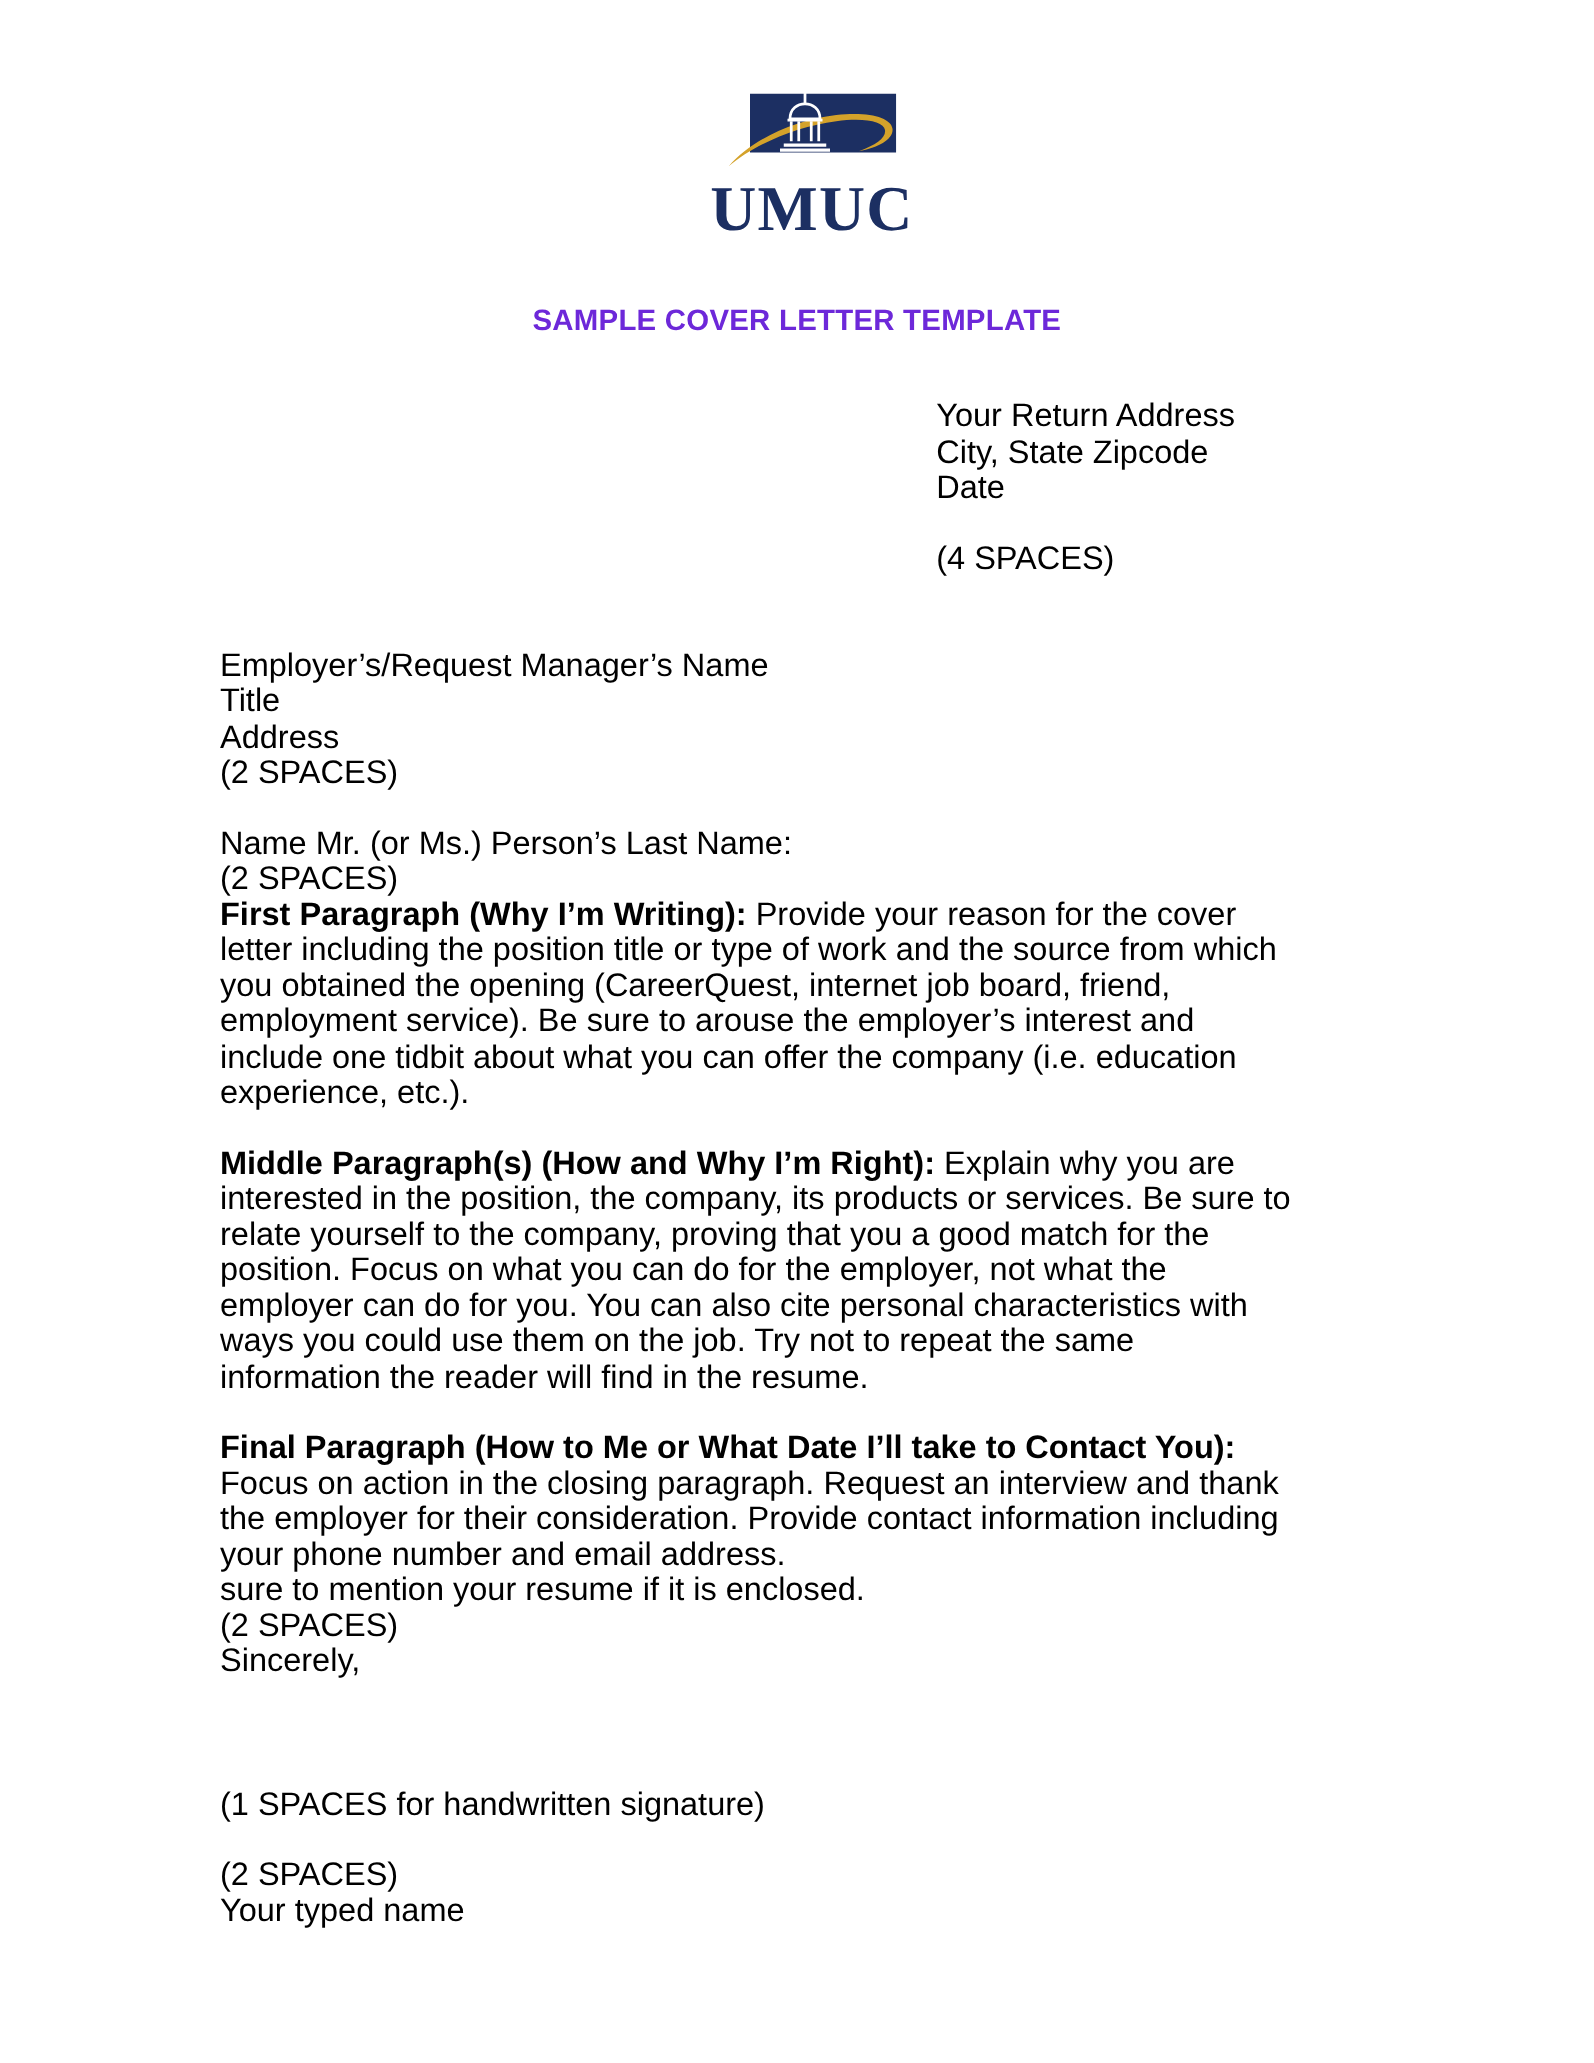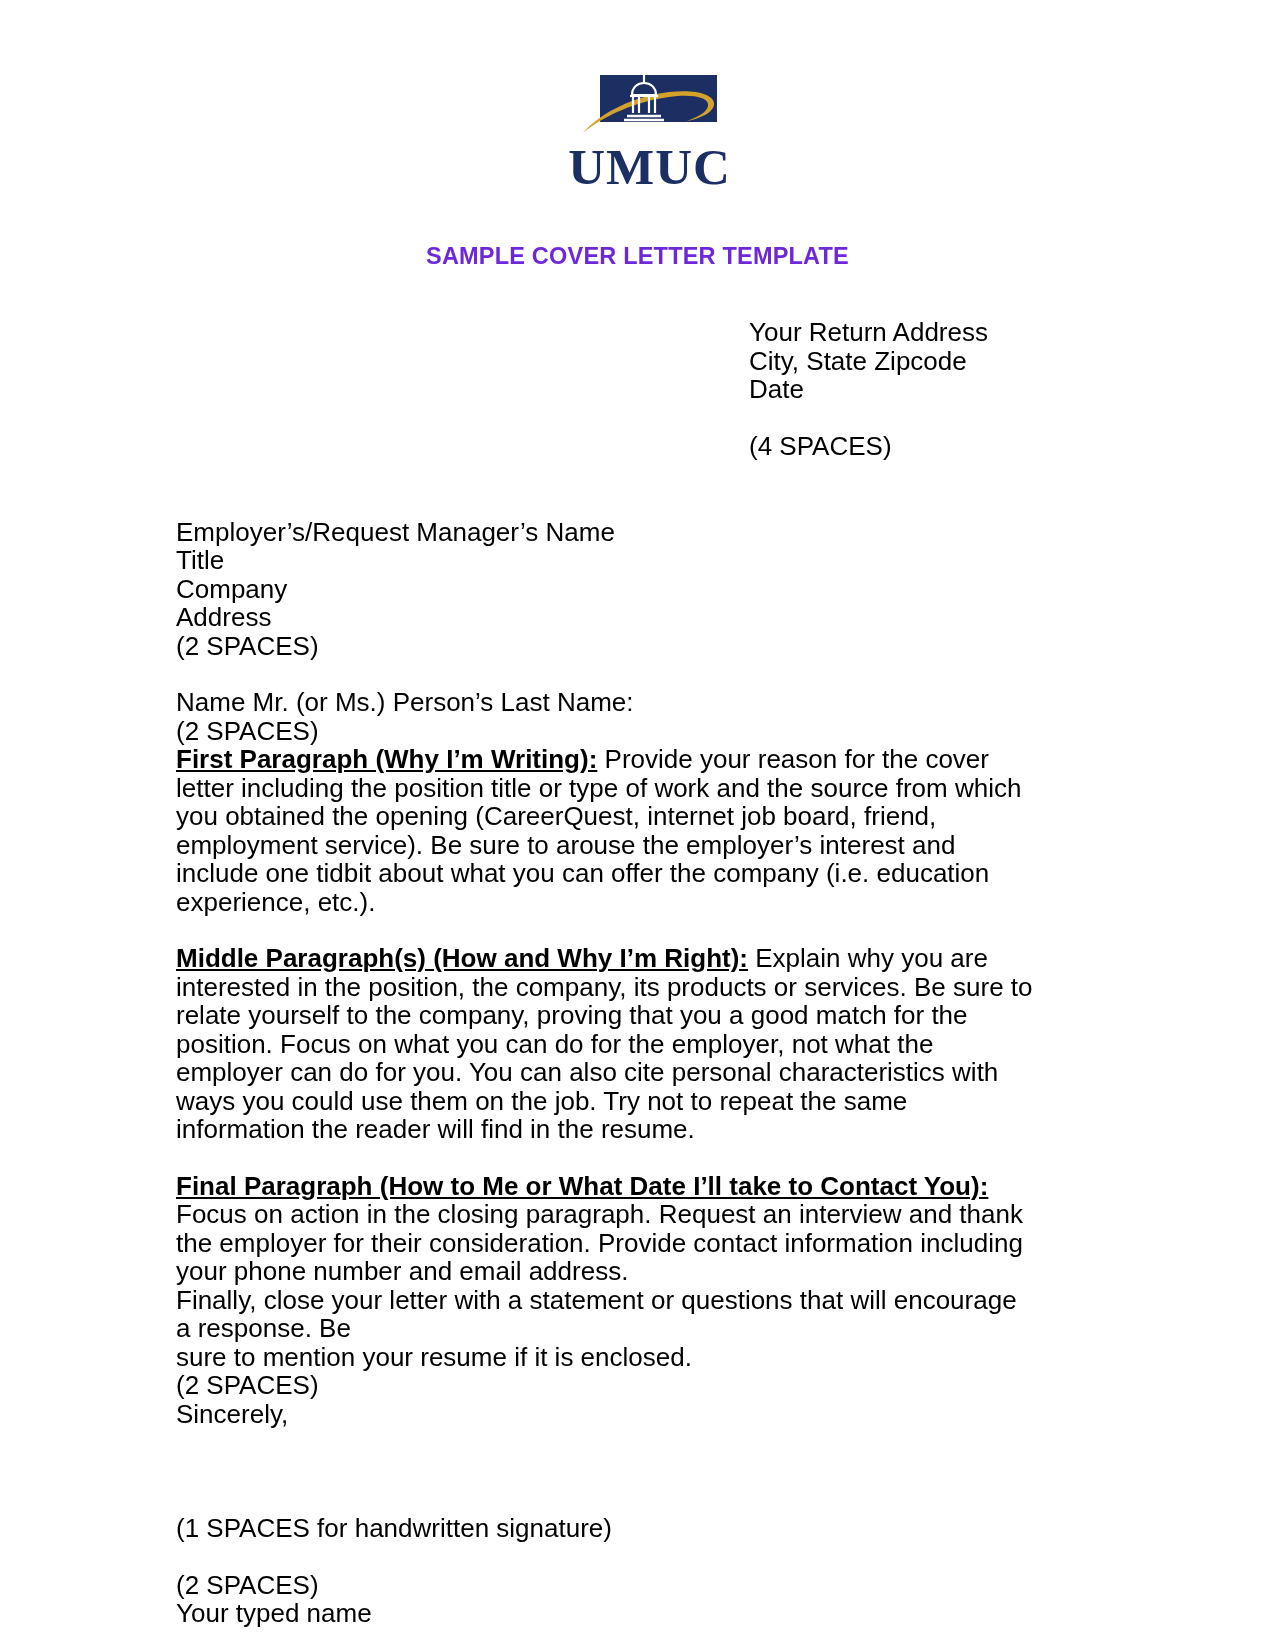--- a/index.html
+++ b/index.html
@@ -79,21 +79,21 @@
   .line { white-space: pre-wrap; }
   .spacer-line { height: 28.5px; }
   .gap-sm { height: 28px; }
   .gap-md { height: 57px; }
   .gap-lg { height: 86px; }
 
   p.para {
     margin: 0;
     text-align: left;
   }
-  .lead { font-weight: 700; text-decoration: underline; }
+  .lead { font-weight: 700; }
 </style>
 </head>
 <body>
 
 <div class="page">
 
   <div class="logo-block">
     <span class="logo-mark">
       <svg width="134" height="62" viewBox="0 0 134 62" xmlns="http://www.w3.org/2000/svg">
         <rect x="17" y="3" width="117" height="47" fill="#1c2f62"></rect>
@@ -126,21 +126,20 @@
       <div class="line">Date</div>
       <div class="spacer-line"></div>
       <div class="line">(4 SPACES)</div>
     </div>
 
     <div class="gap-md"></div>
 
     <div class="blk">
       <div class="line">Employer’s/Request Manager’s Name</div>
       <div class="line">Title</div>
-      <div class="line">Company</div>
       <div class="line">Address</div>
       <div class="line">(2 SPACES)</div>
     </div>
 
     <div class="gap-sm"></div>
 
     <div class="blk">
       <div class="line">Name Mr. (or Ms.) Person’s Last Name:</div>
       <div class="line">(2 SPACES)</div>
     </div>
@@ -149,21 +148,20 @@
 
     <div class="gap-sm"></div>
 
     <p class="para"><span class="lead">Middle Paragraph(s) (How and Why I’m Right):</span><span> Explain why you are interested in the position, the company, its products or services. Be sure to relate yourself to the company, proving that you a good match for the position.  Focus on what you can do for the employer, not what the employer can do for you.  You can also cite personal characteristics with ways you could use them on the job. Try not to repeat the same information the reader will find in the resume.</span></p>
 
     <div class="gap-sm"></div>
 
     <p class="para"><span class="lead">Final Paragraph (How to Me or What Date I’ll take to Contact You):</span><span> Focus on action in the closing paragraph.  Request an interview and thank the employer for their consideration. Provide contact information including your phone number and email address.</span></p>
 
     <div class="blk">
-      <div class="line">Finally, close your letter with a statement or questions that will encourage a response. Be</div>
       <div class="line">sure to mention your resume if it is enclosed.</div>
       <div class="line">(2 SPACES)</div>
       <div class="line">Sincerely,</div>
     </div>
 
     <div class="gap-lg"></div>
 
     <div class="blk">
       <div class="line">(1 SPACES for handwritten signature)</div>
     </div>

